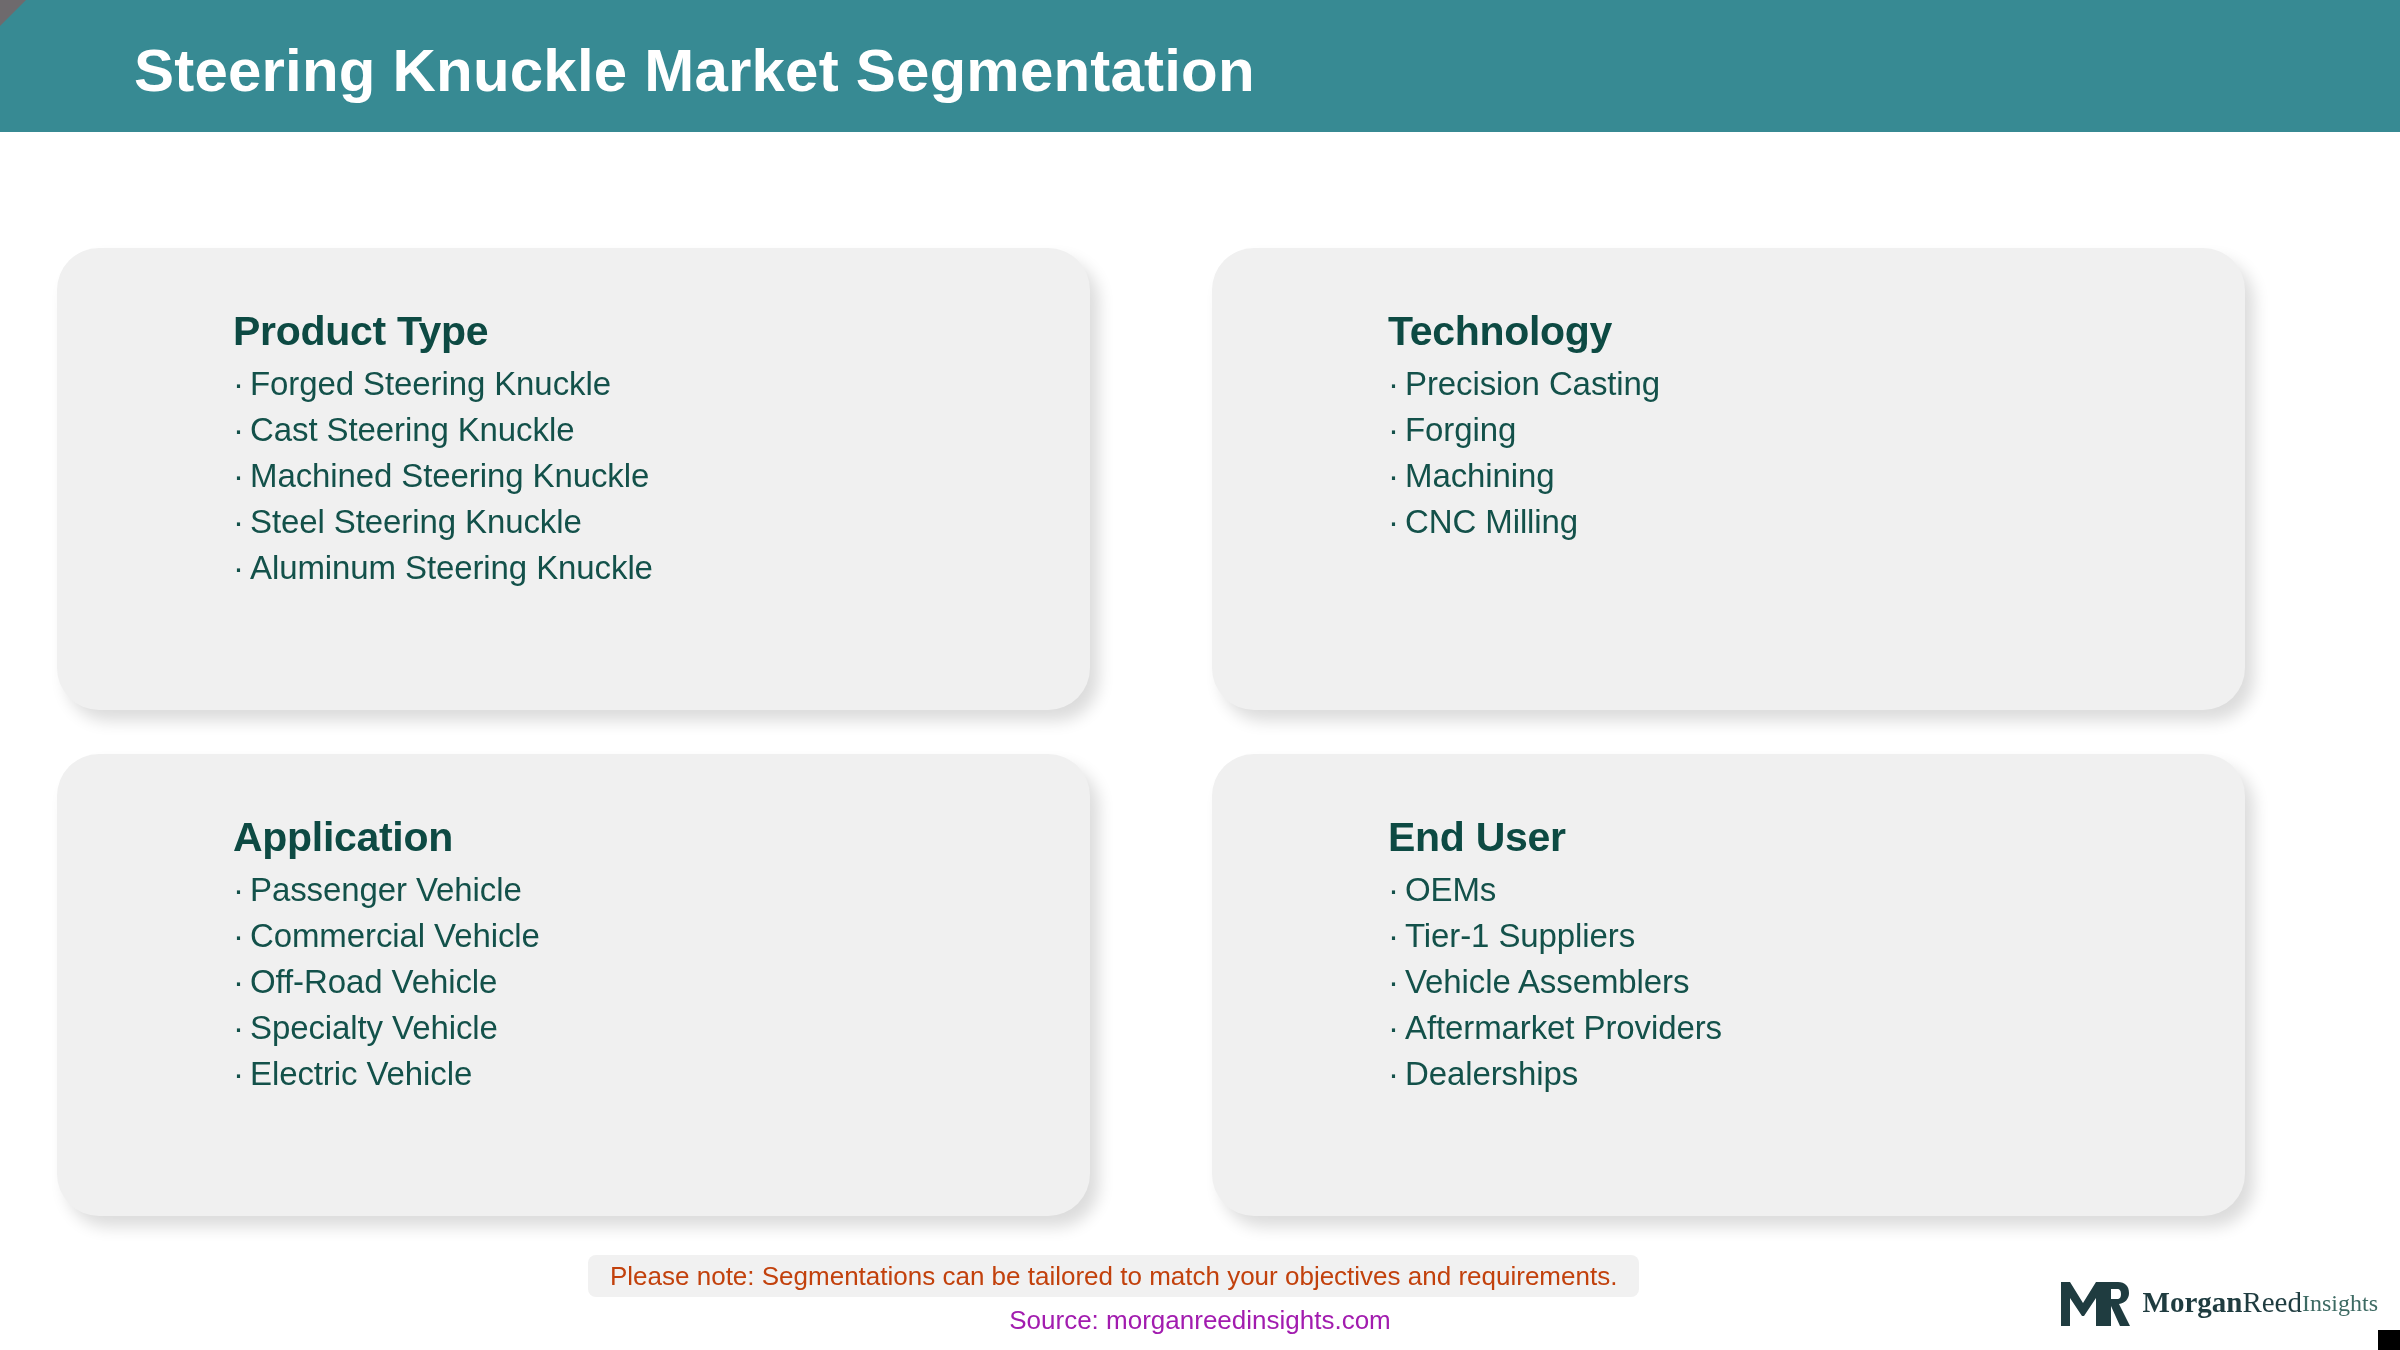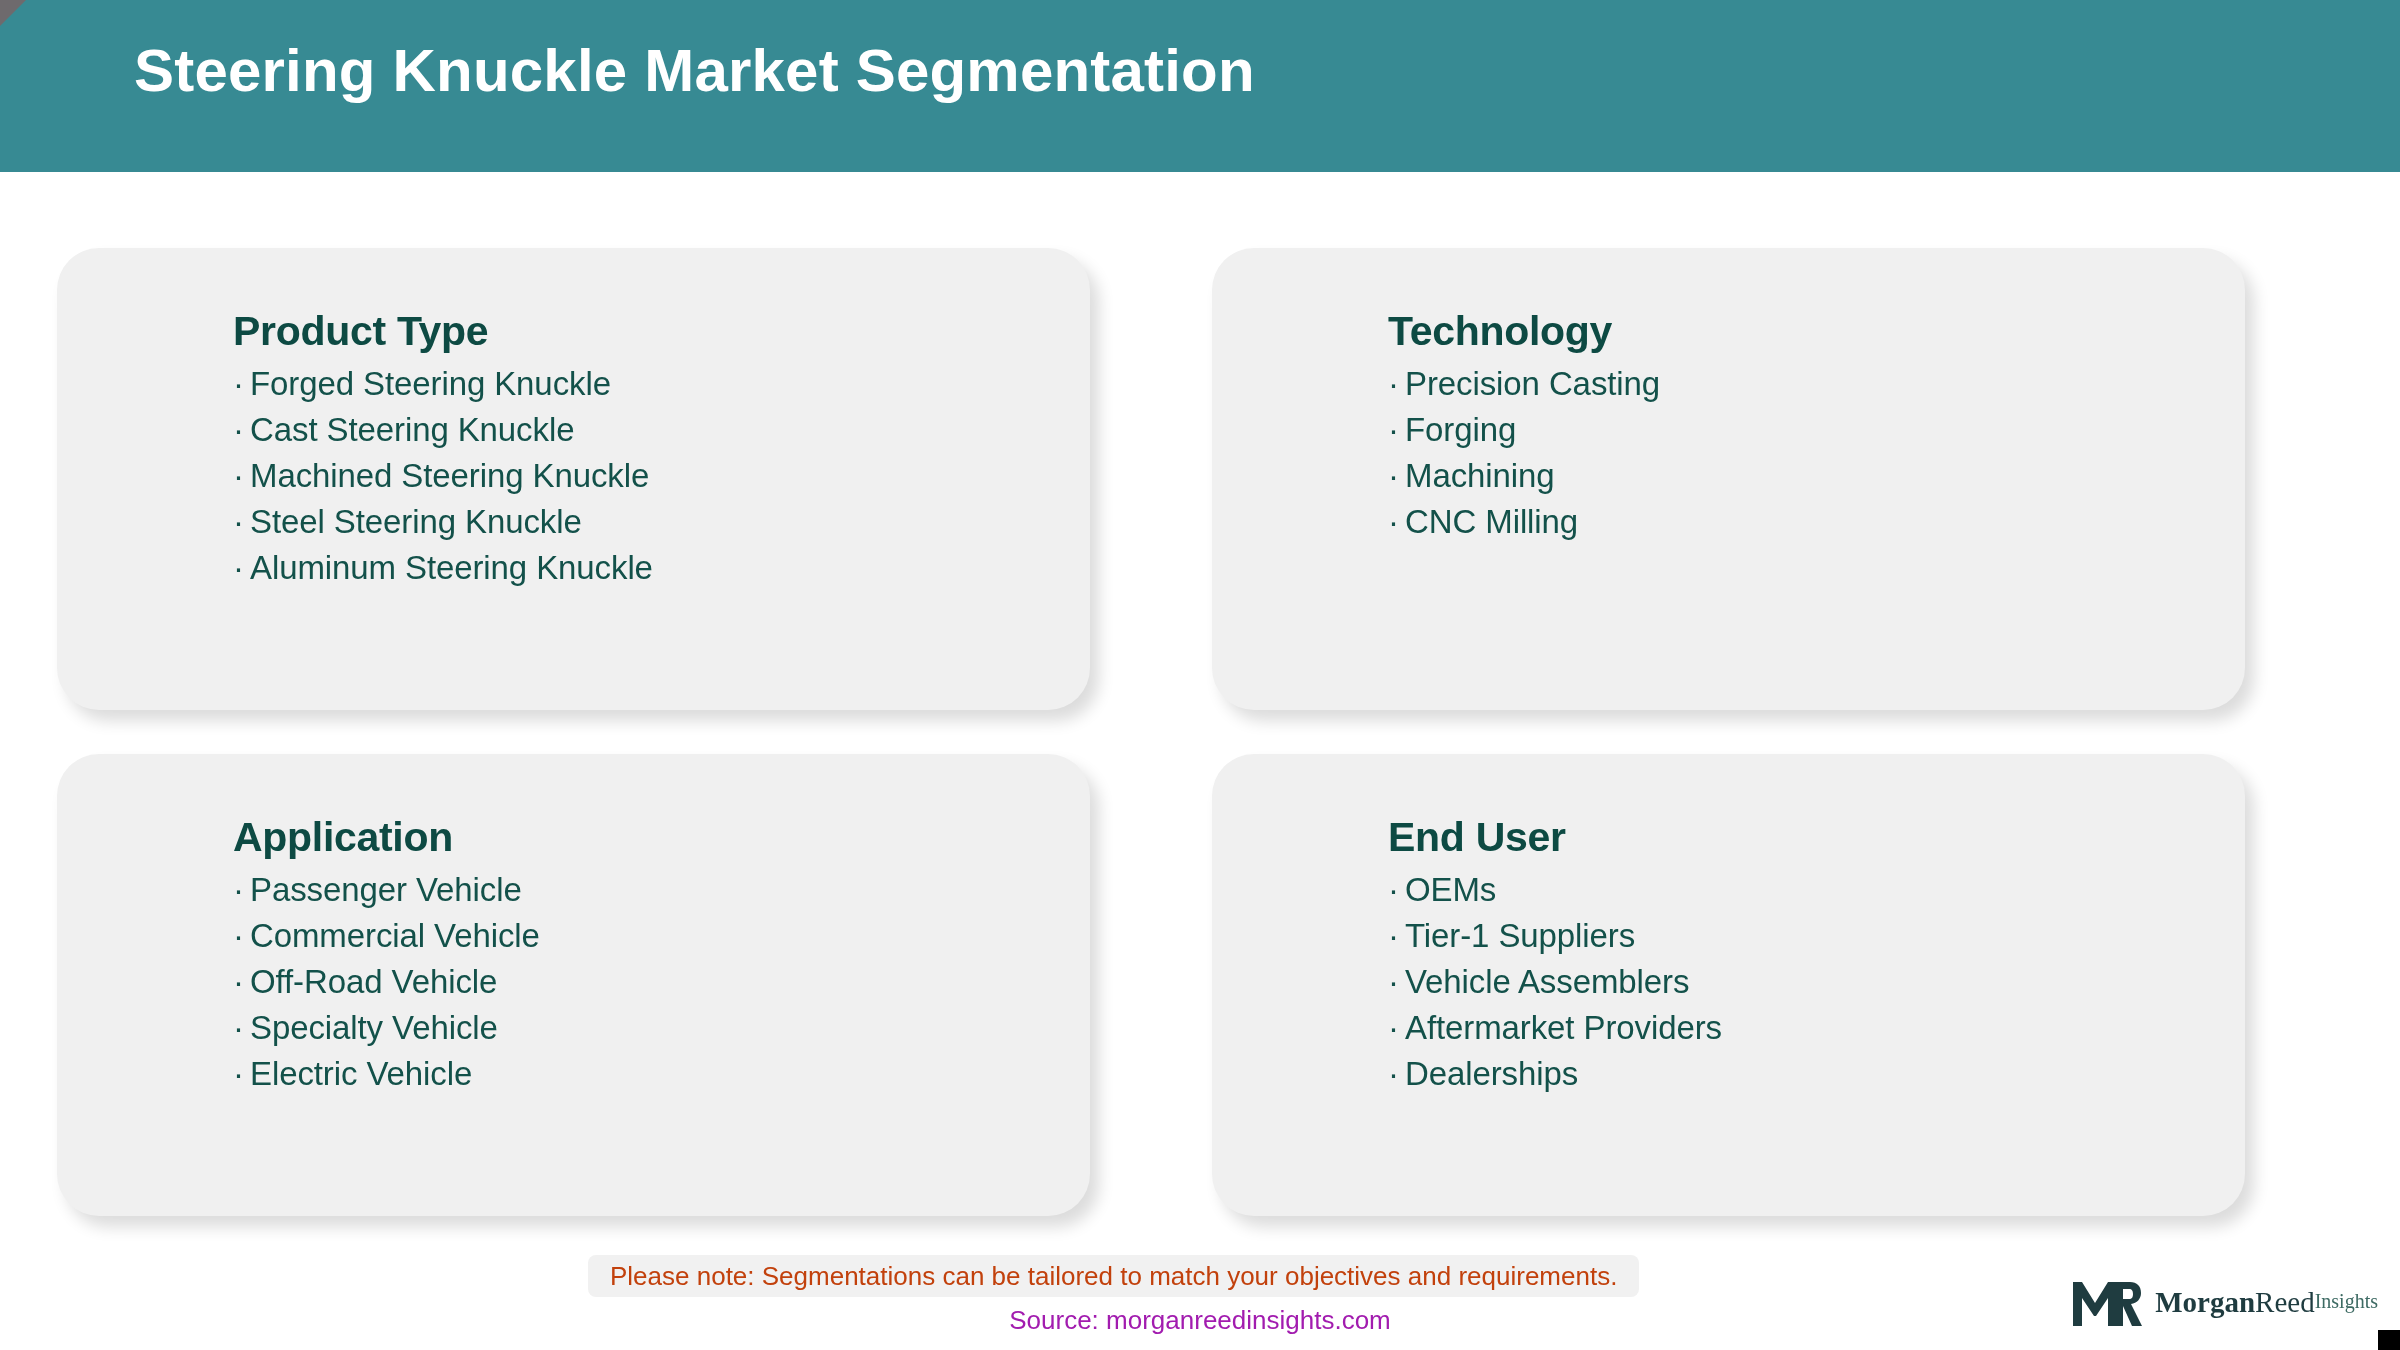--- a/index.html
+++ b/index.html
@@ -31,21 +31,21 @@
     width: 22px; height: 20px;
     background: #000000;
     z-index: 40;
   }
 
   
   .header-bar {
     position: absolute;
     top: 0; left: 0;
     width: 2400px;
-    height: 172px;
+    height: 132px;
     background: #378a93;
     z-index: 10;
   }
   .header-title {
     position: absolute;
     left: 134px;
     top: 36px;
     font-size: 60px;
     font-weight: 700;
     color: #ffffff;
@@ -150,21 +150,21 @@
   }
   .logo-line1 {
     font-family: "Liberation Serif", serif;
     font-size: 29px;
     color: #1f3c40;
     white-space: nowrap;
   }
   .logo-line1 .bold { font-weight: 700; }
   .logo-line2 {
     font-family: "Liberation Serif", serif;
-    font-size: 20px;
+    font-size: 24px;
     color: #3d6a63;
     margin-top: 3px;
   }
 </style>
 </head>
 <body>
 
 <div class="corner-tl"></div>
 <div class="corner-br"></div>
 

